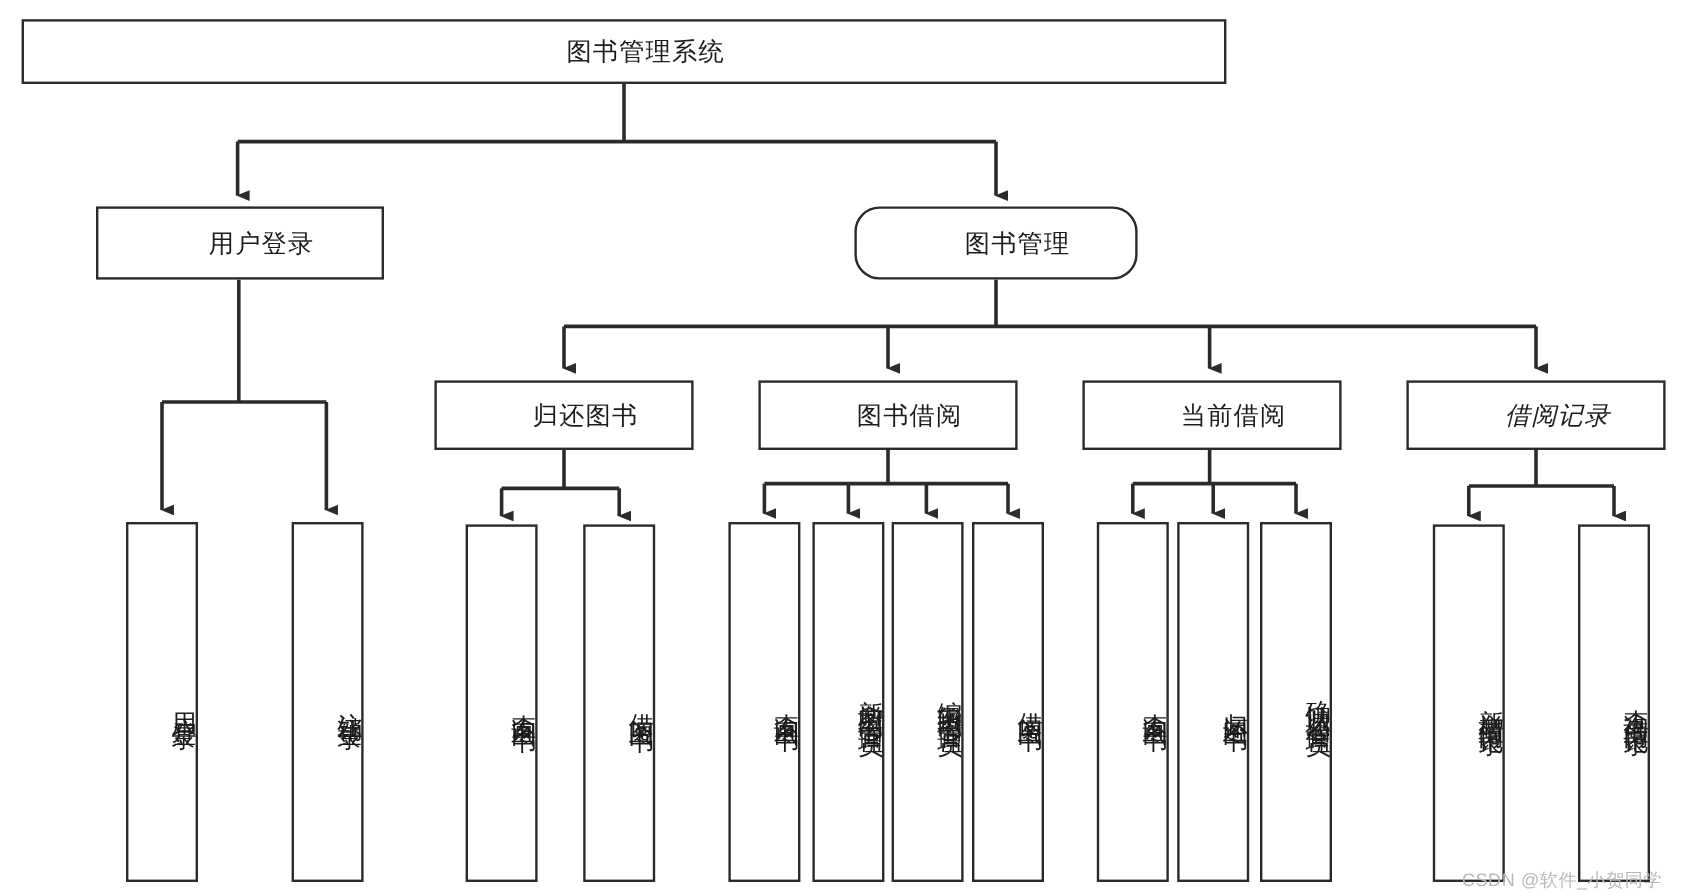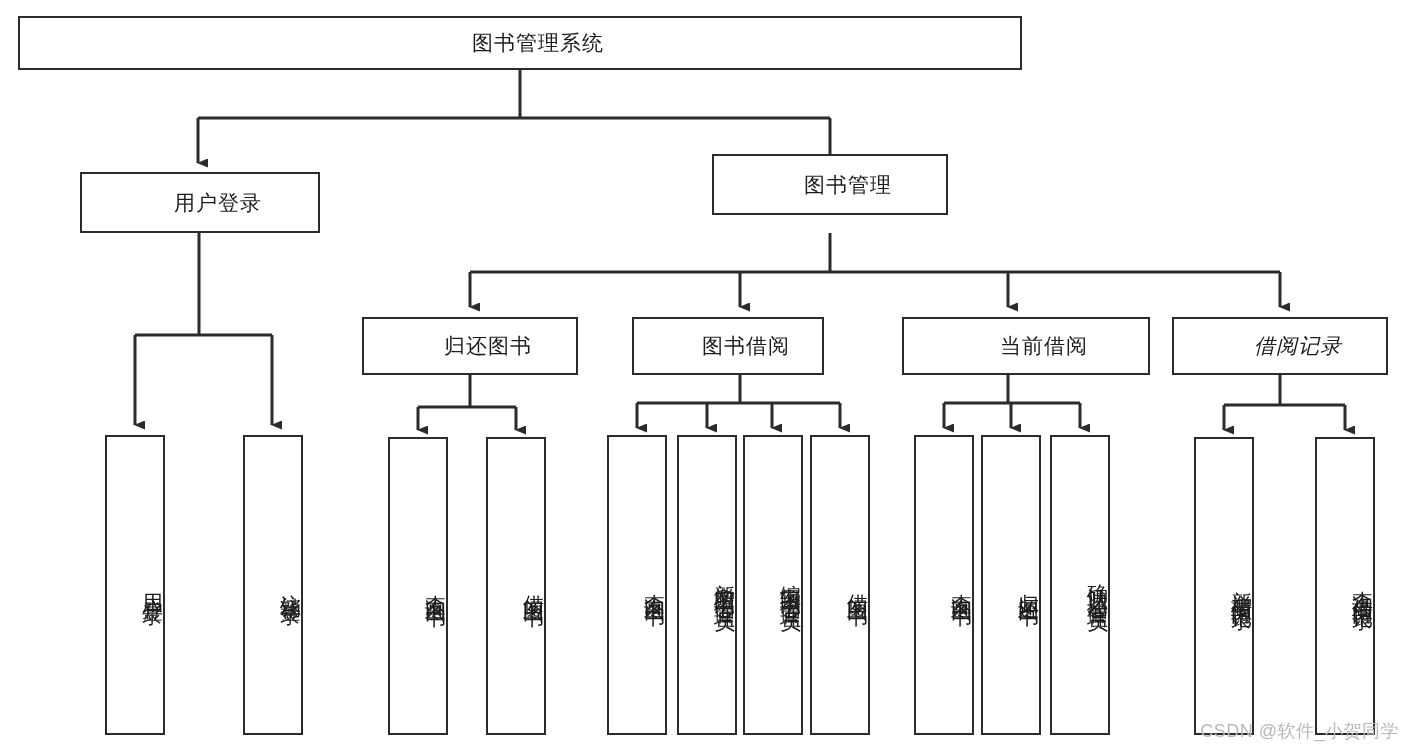--- a/index.html
+++ b/index.html
@@ -50,23 +50,23 @@
   .node .txt {
     display: block;
     white-space: nowrap;
   }
   .node.v-label .txt {
     writing-mode: vertical-rl;
     text-orientation: upright;
   }
   #watermark {
     position: absolute;
-    right: 6px;
+    right: 20px;
     bottom: 4px;
-    font-size: 18px;
+    font-size: 15px;
     color: #b8b8b8;
     letter-spacing: 0.5px;
     white-space: nowrap;
   }
 </style>
 </head>
 <body>
 
 <div id="canvas">
 
@@ -122,33 +122,33 @@
   </svg>
 
   <div class="node h-label" style="left:18px; top:16px; width:1004px; height:54px;">
     <span class="txt">图书管理系统</span>
   </div>
 
   <div class="node h-label" style="left:80px; top:172px; width:240px; height:61px;">
     <span class="txt">用户登录</span>
   </div>
 
-  <div class="node h-label" style="left:712px; top:154px; width:236px; height:61px;">
+  <div class="node h-label" style="left:712px; top:172px; width:236px; height:61px;border-radius:21px;">
     <span class="txt">图书管理</span>
   </div>
 
   <div class="node h-label" style="left:362px; top:317px; width:216px; height:58px;">
     <span class="txt">归还图书</span>
   </div>
 
-  <div class="node h-label" style="left:632px; top:317px; width:192px; height:58px;text-align:center;">
+  <div class="node h-label" style="left:632px; top:317px; width:216px; height:58px;text-align:center;">
     <span class="txt">图书借阅</span>
   </div>
 
-  <div class="node h-label" style="left:902px; top:317px; width:248px; height:58px;">
+  <div class="node h-label" style="left:902px; top:317px; width:216px; height:58px;">
     <span class="txt">当前借阅</span>
   </div>
 
   <div class="node h-label" style="left:1172px; top:317px; width:216px; height:58px;font-style:italic;">
     <span class="txt">借阅记录</span>
   </div>
 
   <div class="node v-label" style="left:105px; top:435px; width:60px; height:300px;">
     <span class="txt">用户登录</span>
   </div>

